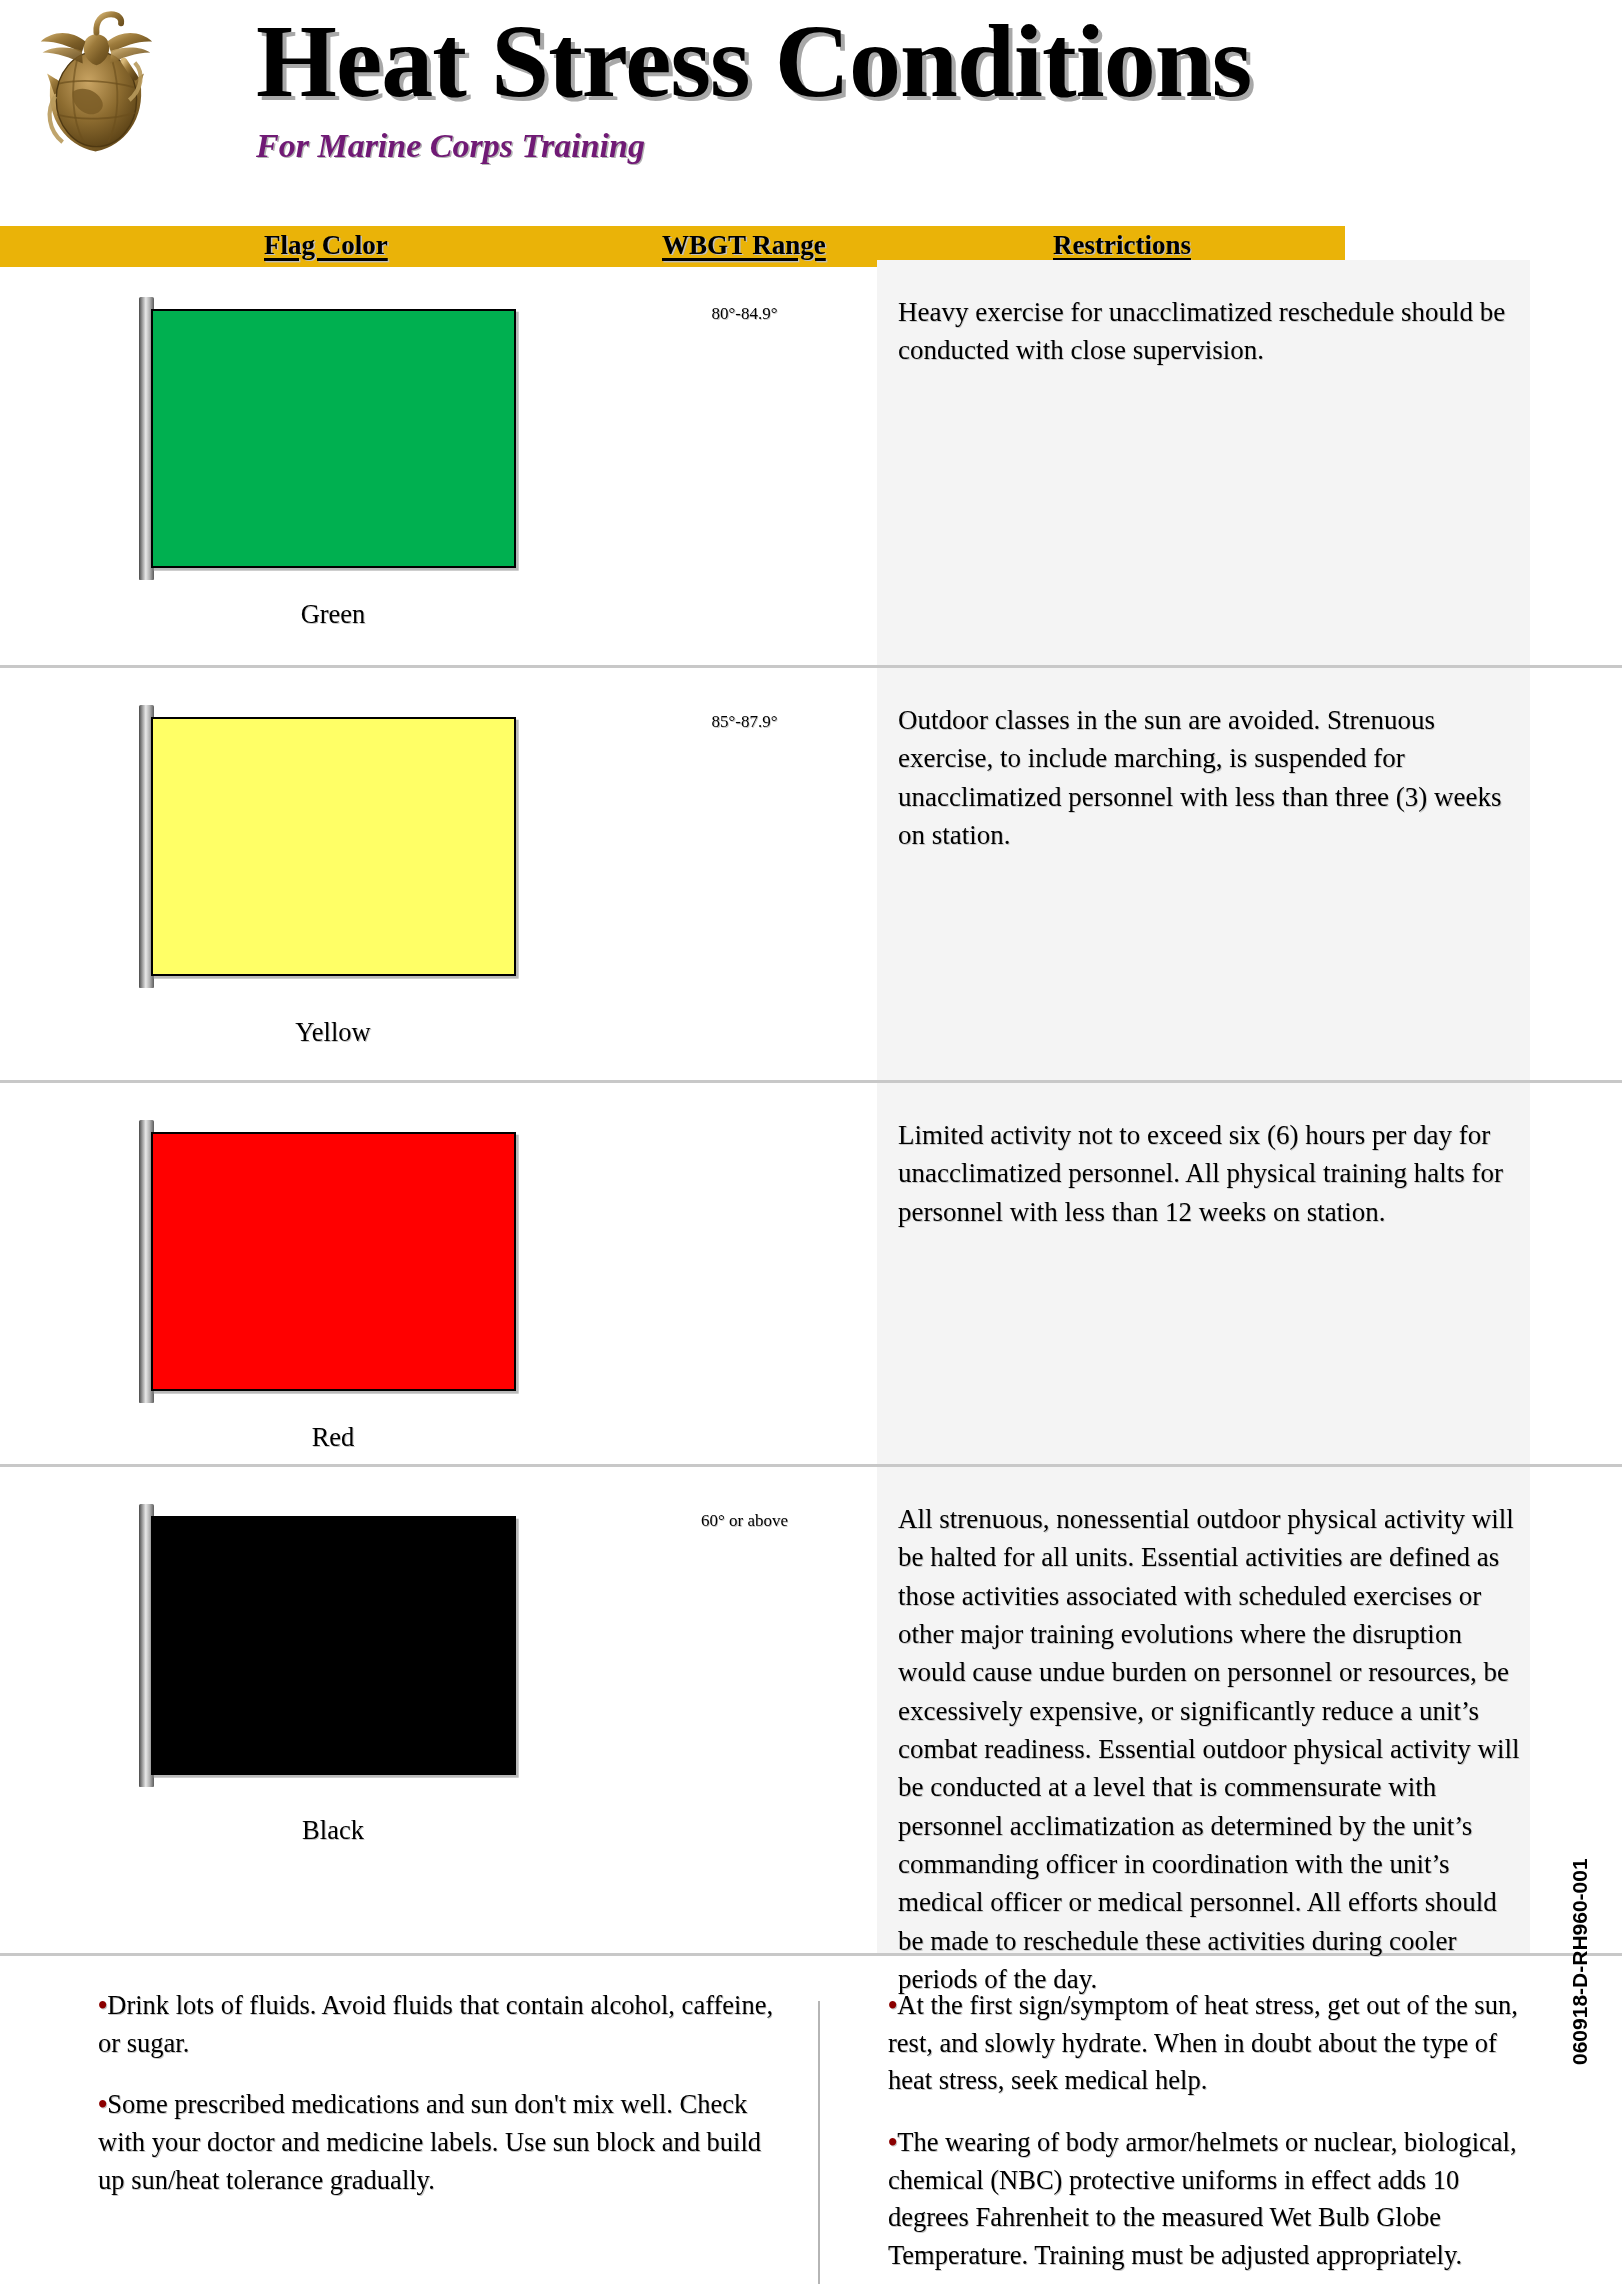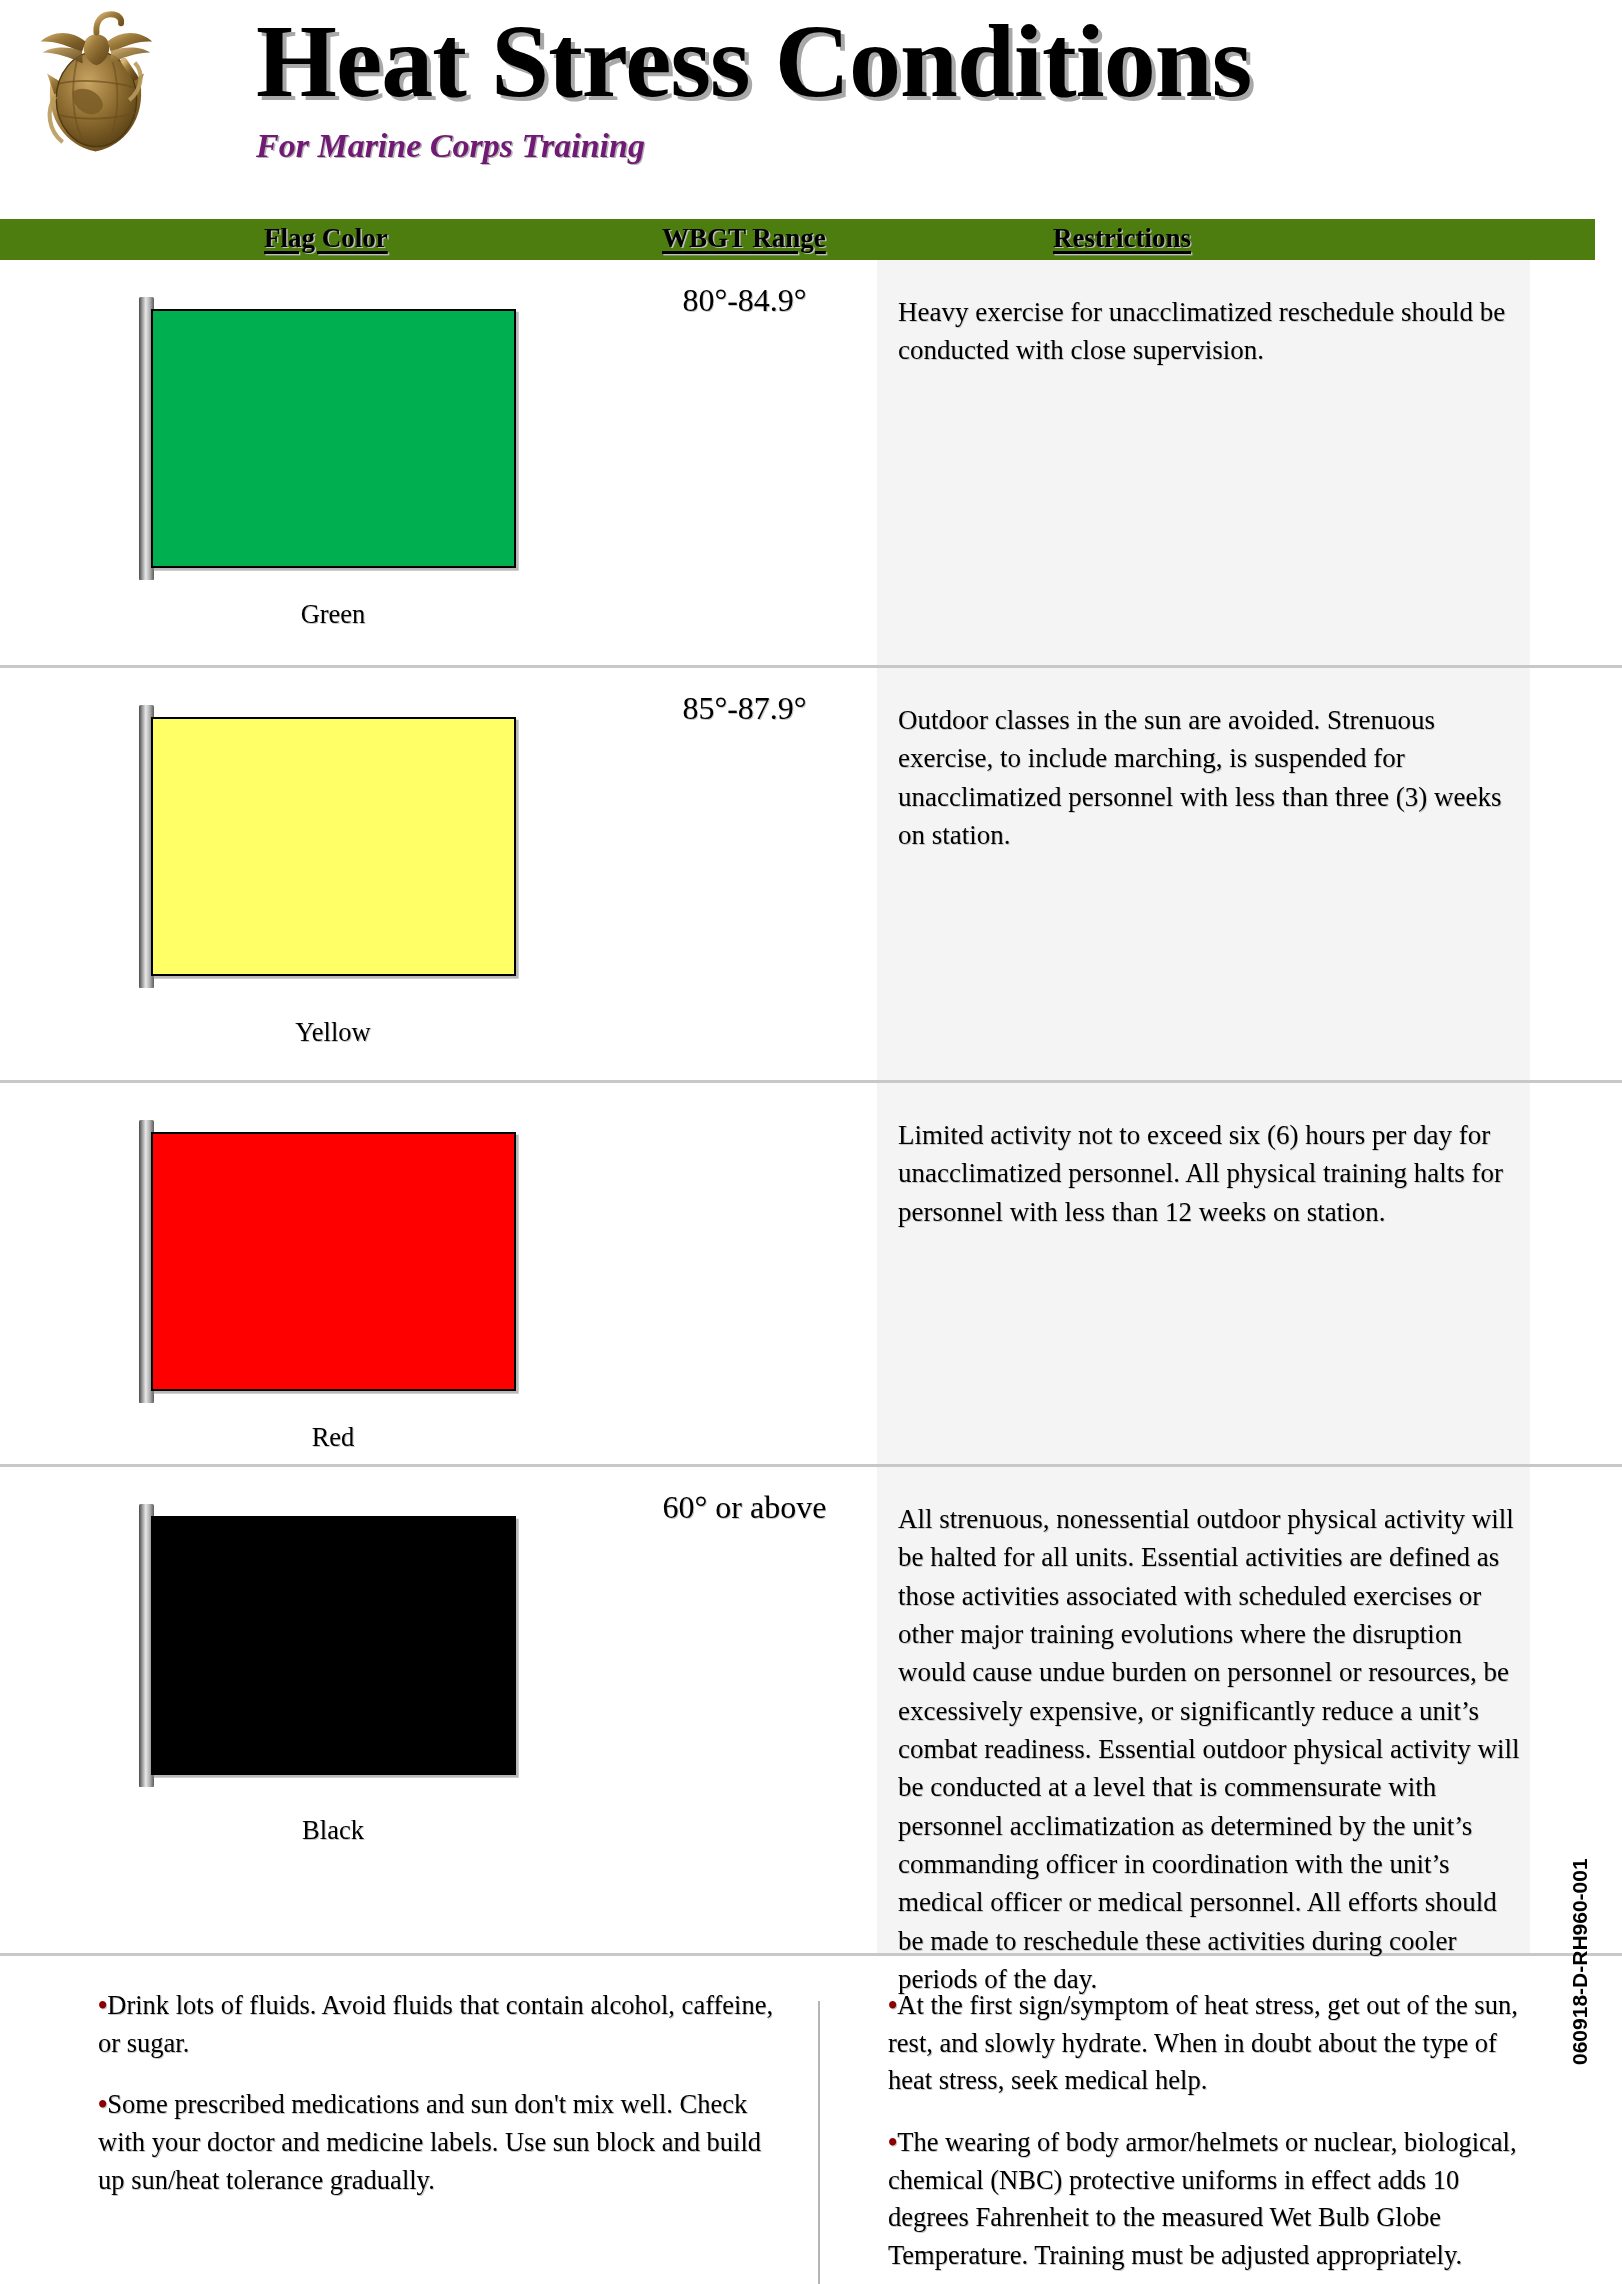--- a/index.html
+++ b/index.html
@@ -44,23 +44,23 @@
     font-weight:bold;
     font-size:34px;
     margin-top:13.7px;
     color:#701a75;
     text-shadow:1.4px 1.4px 0 #b4b4b4;
   }
 
   
   .col-head{
     position:absolute;
-    left:0; top:219px;
-    width:1595px; height:41px;
-    background:#4d7c0f;
+    left:0; top:226px;
+    width:1345px; height:41px;
+    background:#eab308;
   }
   .col-head .ch{
     position:absolute;
     top:3.7px;
     font-weight:bold;
     font-size:27px;
     text-decoration:underline;
     text-underline-offset:3.7px;
     text-decoration-thickness:3.2px;
     text-shadow:1.4px 1.4px 0 #bdbdbd;
@@ -135,22 +135,22 @@
 
   
   .wbgt{
     position:absolute;
     left:612px; top:0;
     width:265px; height:100%;
     text-align:center;
   }
   .wbgt span{
     display:block;
-    margin-top:22px;
-    font-size:32px;
+    margin-top:44px;
+    font-size:17px;
     text-shadow:0.9px 0.9px 0 #c7c7c7;
     white-space:nowrap;
   }
 
   
   .restr{
     position:absolute;
     left:898px; top:0;
     width:630px; height:100%;
   }

